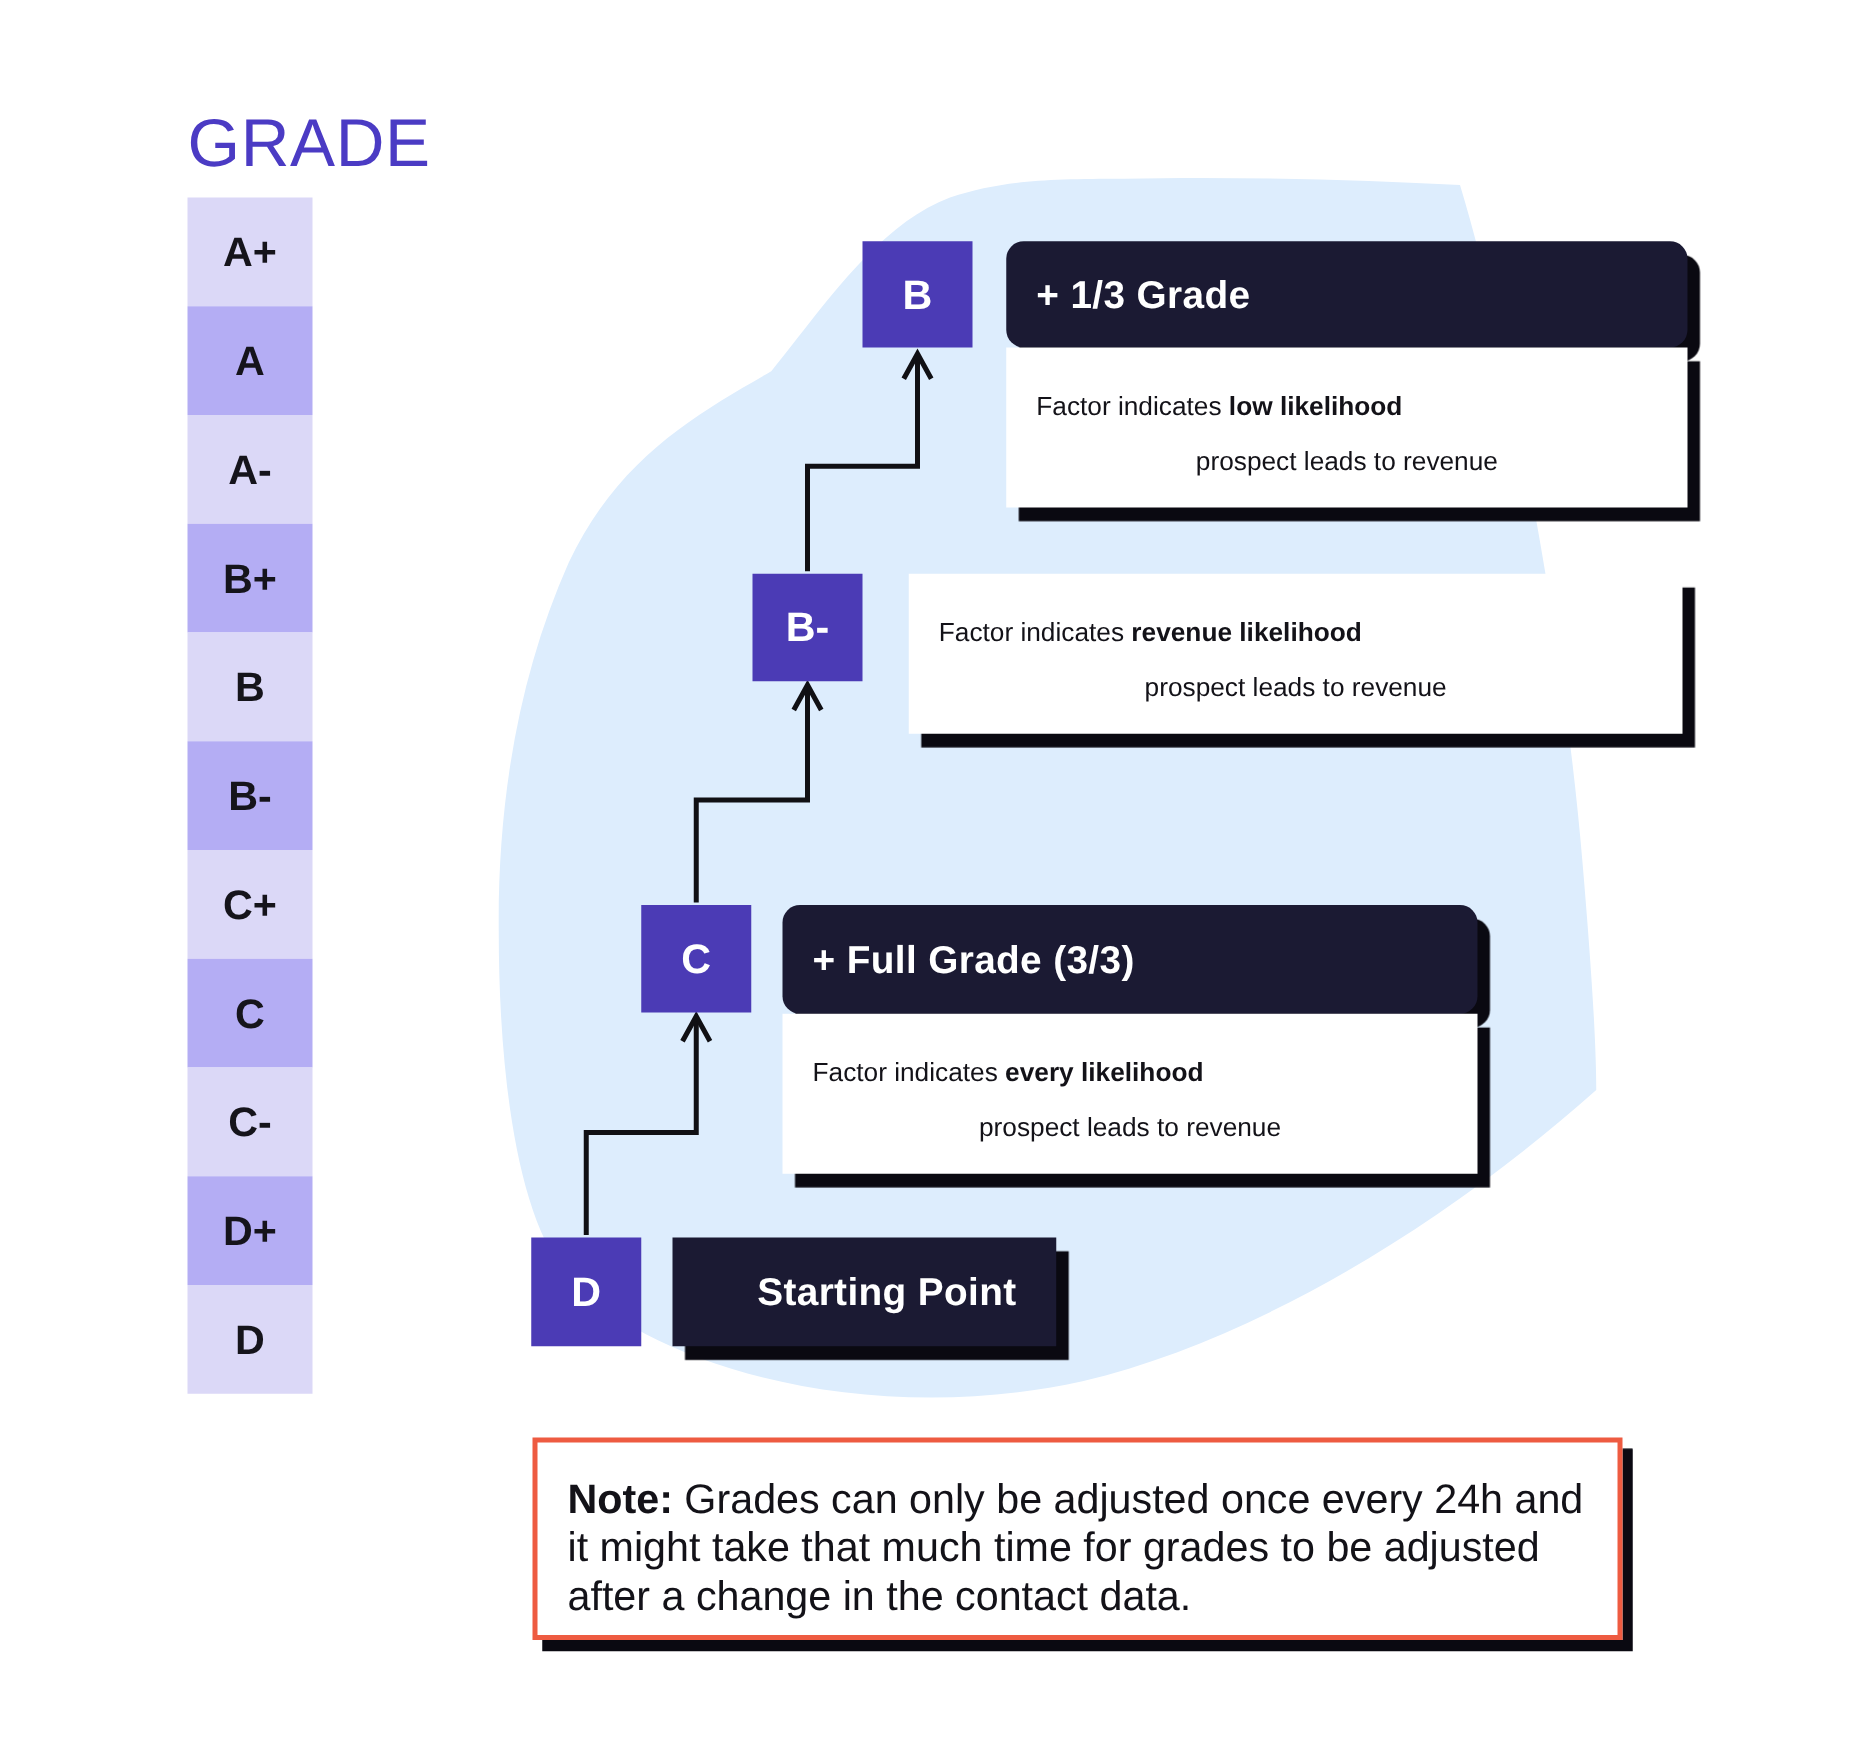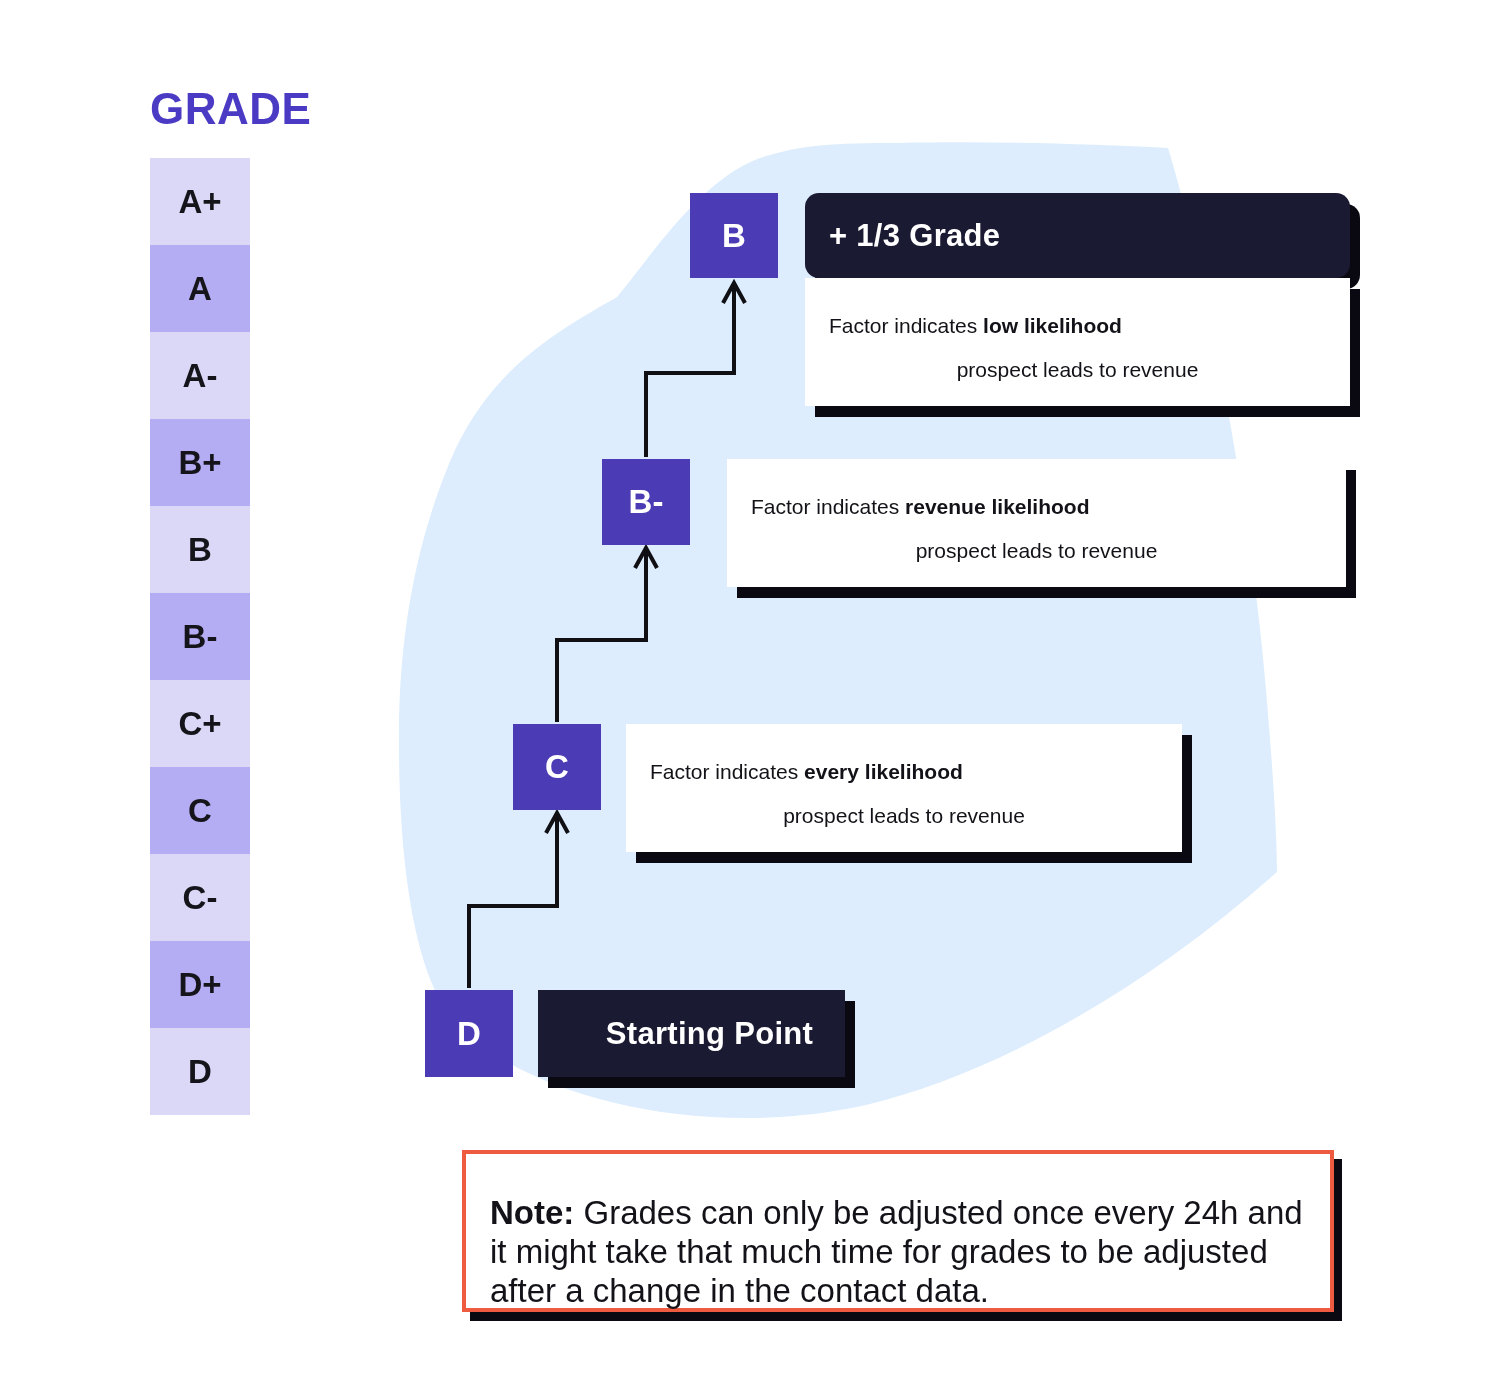--- a/index.html
+++ b/index.html
@@ -17,21 +17,21 @@
   html,body{margin:0;padding:0;background:#fff;}
   body{font-family:"Liberation Sans","DejaVu Sans",sans-serif;color:var(--ink);}
   .canvas{position:relative;width:1500px;height:1398px;background:#fff;overflow:hidden;}
 
   .layer-svg{position:absolute;left:0;top:0;width:1500px;height:1398px;pointer-events:none;}
   .blob-layer{z-index:0;}
   .arrow-layer{z-index:1;}
 
   .grade-title{
     position:absolute;left:150px;top:84px;margin:0;z-index:2;
-    font-size:44px;font-weight:700;letter-spacing:.5px;color:var(--title-purple);
+    font-size:54px;font-weight:400;letter-spacing:.5px;color:var(--title-purple);
   }
   .grade-column{
     position:absolute;left:150px;top:158px;width:100px;z-index:2;
     display:flex;flex-direction:column;
   }
   .grade-cell{
     height:87px;display:flex;align-items:center;justify-content:center;
     font-size:33px;font-weight:600;color:#15141b;background:var(--cell-light);
   }
   .grade-cell:nth-child(even){background:var(--cell-dark);}
@@ -72,23 +72,22 @@
     background:var(--navy);color:#fff;
     display:flex;align-items:center;justify-content:center;
     font-size:31px;font-weight:700;letter-spacing:.3px;
     filter:drop-shadow(10px 11px 0 var(--shadow));
     padding-left:36px;
   }
 
   .note-box{
     position:absolute;left:426px;top:1150px;width:872px;height:162px;z-index:2;
     box-sizing:border-box;background:#fff;border:4px solid var(--note-border);
-    padding:39px 24px;font-size:33px;line-height:39px;color:var(--ink);
+    padding:25px 24px;font-size:33px;line-height:39px;color:var(--ink);
     filter:drop-shadow(8px 9px 0 var(--shadow));
-    margin-left:36px;
   }
   .note-box b{font-weight:700;}
 
   .arrow-line{fill:none;stroke:#101014;stroke-width:4;}
   .blob-path{fill:var(--blob);}
 </style>
 </head>
 <body>
 
 <div class="canvas">
@@ -152,20 +151,21 @@
   </div>
 
   <div class="card card-2">
     <div class="card-body">
       <span>Factor indicates </span><b>revenue likelihood</b>
       <span class="bodyline2">prospect leads to revenue</span>
     </div>
   </div>
 
   <div class="card card-3">
+    <div class="card-header">+ Full Grade (3/3)</div>
     <div class="card-body">
       <span>Factor indicates </span><b>every likelihood</b>
       <span class="bodyline2">prospect leads to revenue</span>
     </div>
   </div>
 
   <div class="start-header">Starting Point</div>
 
   <div class="note-box">
     <b>Note:</b><span> Grades can only be adjusted once every 24h and it might take that much time for grades to be adjusted after a change in the contact data.</span>

